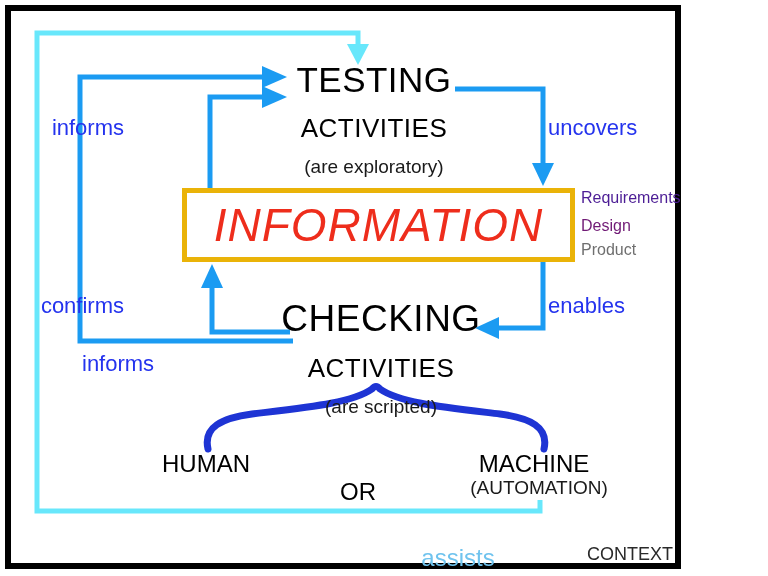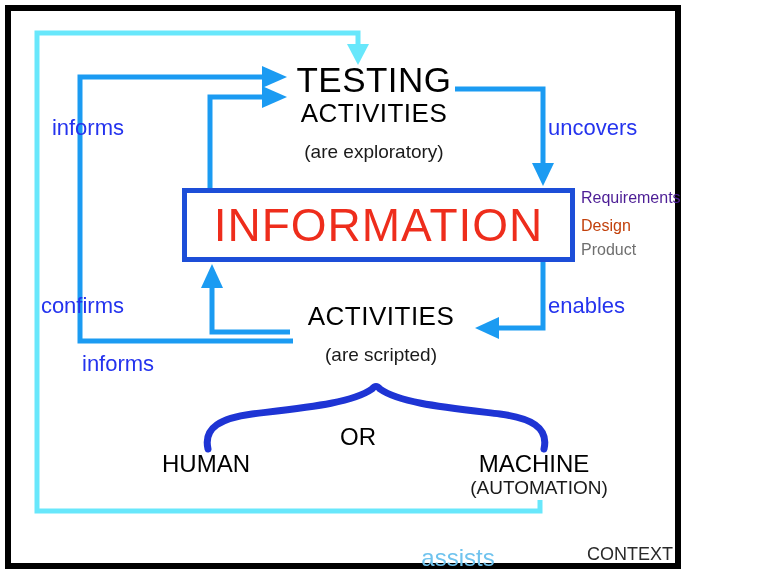--- a/index.html
+++ b/index.html
@@ -5,32 +5,32 @@
   html,body{margin:0;padding:0;background:#ffffff;}
   #stage{
     position:relative;width:687px;height:576px;background:#ffffff;
     font-family:"Liberation Sans", sans-serif;overflow:hidden;
   }
   #frame{position:absolute;left:5px;top:5px;right:6px;bottom:7px;border:6px solid #000000;}
   #wires{position:absolute;left:0;top:0;z-index:1;}
   .txt{position:absolute;z-index:2;white-space:nowrap;}
   .center{transform:translateX(-50%);text-align:center;}
   .node-title{color:#000;font-size:35px;letter-spacing:.5px;line-height:1;}
-  .node-sub{color:#000;font-size:26px;letter-spacing:.5px;line-height:1;margin-top:3px;}
+  .node-sub{color:#000;font-size:26px;letter-spacing:.5px;line-height:1;margin-top:18px;}
   .node-note{color:#1a1a1a;font-size:19px;line-height:1;margin-top:16px;}
   .edge-label{color:#2433ee;font-size:22px;line-height:1;}
   .assists-label{color:#6fc3ee;font-size:24px;line-height:1;margin-top:24px;}
   #info-box{
     position:absolute;left:182px;top:188px;width:393px;height:74px;box-sizing:border-box;
-    border:5px solid #1d4ed8;display:flex;align-items:center;justify-content:center;z-index:2;background:#fff;
+    border:5px solid #eab308;display:flex;align-items:center;justify-content:center;z-index:2;background:#fff;font-style:italic;
   }
   #info-box span{color:#ee2d1c;font-size:46px;letter-spacing:1px;}
   .subject{position:absolute;left:581px;font-size:16px;line-height:1;z-index:2;}
   .subject.s0{color:#4c1d95;top:190px;}
-  .subject.s1{color:#c2410c;top:218px;}
+  .subject.s1{color:#701a75;top:218px;}
   .subject.s2{color:#6f6f6f;top:242px;}
   .actor{color:#000;font-size:24px;line-height:1;}
   .actor-note{color:#1a1a1a;font-size:19px;line-height:1;}
   #context-label{position:absolute;right:14px;top:545px;color:#2a2a2a;font-size:18px;line-height:1;z-index:2;}
 </style>
 </head>
 <body>
 
 <div id="stage">
 
@@ -67,31 +67,32 @@
 
   <div id="info-box">
     <span>INFORMATION</span>
   </div>
 
   <div class="subject s0">Requirements</div>
   <div class="subject s1">Design</div>
   <div class="subject s2">Product</div>
 
   <div class="txt center" style="left:381px;top:300px;">
+    <div class="node-title" style="font-size:37px;">CHECKING</div>
     <div class="node-sub">ACTIVITIES</div>
     <div class="node-note">(are scripted)</div>
   </div>
 
   <div class="txt edge-label" style="right:563px;top:117px;">informs</div>
   <div class="txt edge-label" style="left:548px;top:117px;">uncovers</div>
   <div class="txt edge-label" style="right:563px;top:295px;">confirms</div>
   <div class="txt edge-label" style="left:548px;top:295px;">enables</div>
   <div class="txt edge-label" style="left:82px;top:353px;">informs</div>
   <div class="txt assists-label center" style="left:458px;top:522px;">assists</div>
 
   <div class="txt actor center" style="left:206px;top:452px;">HUMAN</div>
-  <div class="txt actor center" style="left:358px;top:425px;text-align:right;">OR</div>
+  <div class="txt actor center" style="left:358px;top:480px;text-align:right;">OR</div>
   <div class="txt actor-note center" style="left:539px;top:478px;">(AUTOMATION)</div>
   <div class="txt actor center" style="left:534px;top:452px;">MACHINE</div>
 
   <div id="context-label">CONTEXT</div>
 
 </div>
 
 </body></html>

